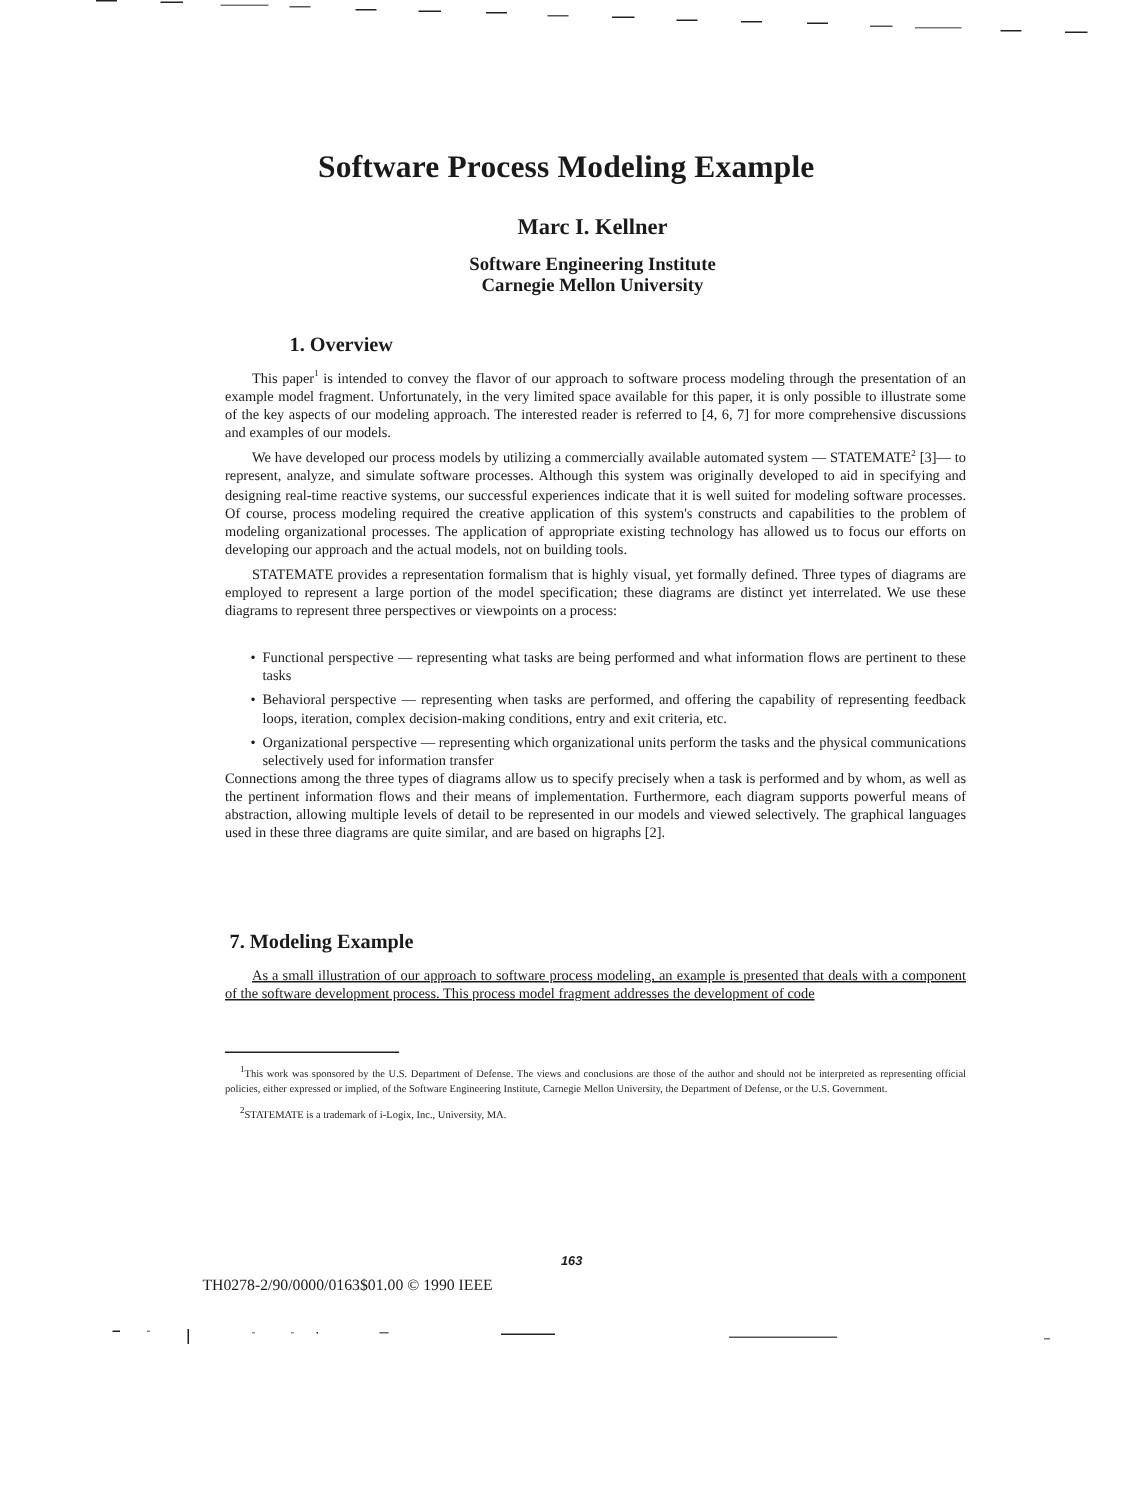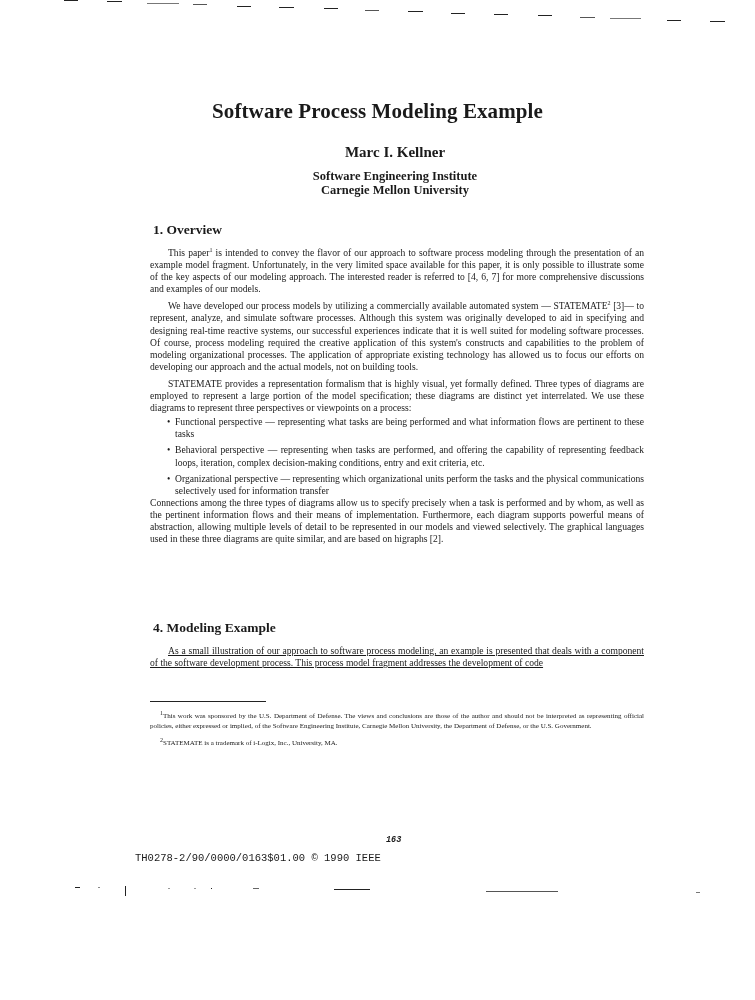--- a/index.html
+++ b/index.html
@@ -12,22 +12,22 @@
   .body { position: absolute; left: 150px; width: 494px; font-size: 9.6px; line-height: 12.1px; text-align: justify; }
   .body p { margin: 0; text-indent: 18px; }
   .body p.noindent { text-indent: 0; }
   .bullets { margin: 0; padding: 0; list-style: none; }
   .bullets li { position: relative; padding-left: 25px; margin: 0 0 4px 0; text-align: justify; }
   .bullets li .dot { position: absolute; left: 17px; top: 0; }
   .footnote-rule { position: absolute; left: 150px; top: 701px; width: 116px; height: 1px; background: #222; }
   .fn { position: absolute; left: 150px; width: 494px; font-size: 7px; line-height: 10px; text-align: justify; }
   .fn p { margin: 0; text-indent: 10px; }
   sup { font-size: 6px; line-height: 0; }
-  .pageno { position: absolute; left: 386px; top: 835px; font-size: 8.5px; font-family: Liberation Mono, monospace; font-weight: bold; font-style: italic; }
-  .imprint { position: absolute; left: 135px; top: 852px; font-size: 10.5px; font-family: Liberation Mono, monospace; }
+  .pageno { position: absolute; left: 374px; top: 835px; font-size: 8.5px; font-family: Liberation Sans, sans-serif; font-weight: bold; font-style: italic; }
+  .imprint { position: absolute; left: 135px; top: 852px; font-size: 10.5px; font-family: Liberation Serif, serif; }
 </style>
 </head>
 <body>
 
 <div>
   <div class="scan-dash" style="left:64px;top:0px;width:14px;"></div>
   <div class="scan-dash" style="left:107px;top:1px;width:15px;"></div>
   <div class="scan-dash" style="left:147px;top:3px;width:32px;background:#777;"></div>
   <div class="scan-dash" style="left:193px;top:4px;width:14px;background:#555;"></div>
   <div class="scan-dash" style="left:237px;top:6px;width:14px;"></div>
@@ -44,35 +44,35 @@
   <div class="scan-dash" style="left:710px;top:21px;width:15px;"></div>
 </div>
 
 <div class="title">Software Process Modeling Example</div>
 <div class="author">Marc I. Kellner</div>
 <div class="affil">
   <div>Software Engineering Institute</div>
   <div>Carnegie Mellon University</div>
 </div>
 
-<div class="h1" style="top:222px;">1. Overview</div>
+<div class="h1" style="top:222px;margin-left:40px;">1. Overview</div>
 
 <div class="body" style="top:247px;">
   <p style="margin-bottom:5px;"><span>This paper</span><sup>1</sup><span> is intended to convey the flavor of our approach to software process modeling through the presentation of an example model fragment. Unfortunately, in the very limited space available for this paper, it is only possible to illustrate some of the key aspects of our modeling approach. The interested reader is referred to [4, 6, 7] for more comprehensive discussions and examples of our models.</span></p>
   <p style="margin-bottom:5px;"><span>We have developed our process models by utilizing a commercially available automated system — STATEMATE</span><sup>2</sup><span> [3]— to represent, analyze, and simulate software processes. Although this system was originally developed to aid in specifying and designing real-time reactive systems, our successful experiences indicate that it is well suited for modeling software processes. Of course, process modeling required the creative application of this system's constructs and capabilities to the problem of modeling organizational processes. The application of appropriate existing technology has allowed us to focus our efforts on developing our approach and the actual models, not on building tools.</span></p>
-  <p style="margin-bottom:2px;">STATEMATE provides a representation formalism that is highly visual, yet formally defined. Three types of diagrams are employed to represent a large portion of the model specification; these diagrams are distinct yet interrelated. We use these diagrams to represent three perspectives or viewpoints on a process:</p>
+  <p style="margin-bottom:19px;">STATEMATE provides a representation formalism that is highly visual, yet formally defined. Three types of diagrams are employed to represent a large portion of the model specification; these diagrams are distinct yet interrelated. We use these diagrams to represent three perspectives or viewpoints on a process:</p>
   <ul class="bullets">
     <li><span class="dot">•</span><span>Functional perspective — representing what tasks are being performed and what information flows are pertinent to these tasks</span></li>
     <li><span class="dot">•</span><span>Behavioral perspective — representing when tasks are performed, and offering the capability of representing feedback loops, iteration, complex decision-making conditions, entry and exit criteria, etc.</span></li>
     <li style="margin-bottom:0;"><span class="dot">•</span><span>Organizational perspective — representing which organizational units perform the tasks and the physical communications selectively used for information transfer</span></li>
   </ul>
   <p class="noindent">Connections among the three types of diagrams allow us to specify precisely when a task is performed and by whom, as well as the pertinent information flows and their means of implementation. Furthermore, each diagram supports powerful means of abstraction, allowing multiple levels of detail to be represented in our models and viewed selectively. The graphical languages used in these three diagrams are quite similar, and are based on higraphs [2].</p>
 </div>
 
-<div class="h1" style="top:620px;">4. Modeling Example</div>
+<div class="h1" style="top:620px;">7. Modeling Example</div>
 
 <div class="body" style="top:645px;text-decoration:underline;">
   <p>As a small illustration of our approach to software process modeling, an example is presented that deals with a component of the software development process. This process model fragment addresses the development of code</p>
 </div>
 
 <div class="footnote-rule"></div>
 
 <div class="fn" style="top:711px;">
   <p style="margin-bottom:7px;"><sup>1</sup><span>This work was sponsored by the U.S. Department of Defense. The views and conclusions are those of the author and should not be interpreted as representing official policies, either expressed or implied, of the Software Engineering Institute, Carnegie Mellon University, the Department of Defense, or the U.S. Government.</span></p>
   <p><sup>2</sup><span>STATEMATE is a trademark of i-Logix, Inc., University, MA.</span></p>

